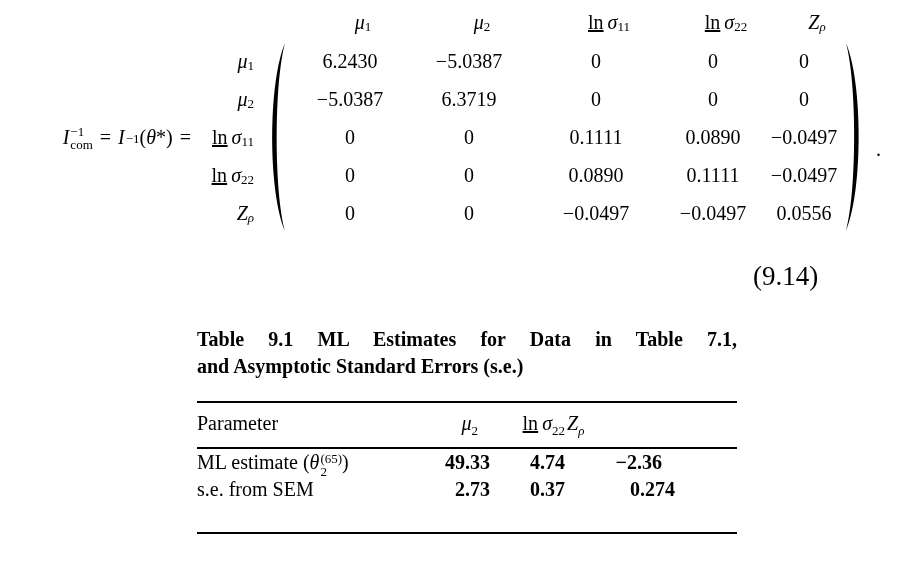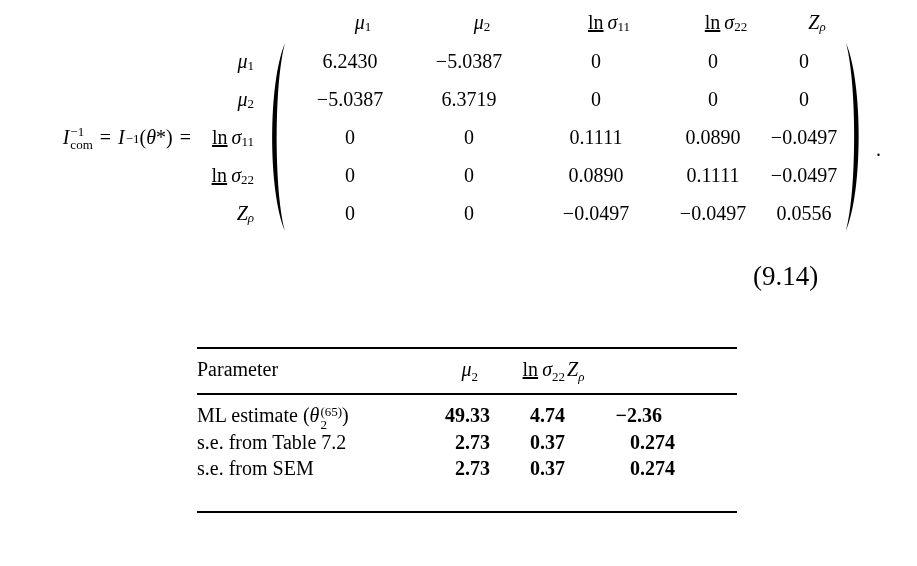--- a/index.html
+++ b/index.html
@@ -57,21 +57,21 @@
   .datatable th { font-weight: normal; border-bottom: 2px solid #000; padding: 9px 0 12px 0; white-space: nowrap; }
   .datatable th.lab { text-align: left; }
   .datatable th.n1 { text-align: right; padding-right: 14px; }
   .datatable th.n2 { text-align: right; padding-right: 2px; }
   .datatable th.n3 { text-align: left; padding-right: 62px; }
   .datatable td { line-height: 26px; white-space: nowrap; vertical-align: baseline; }
   .datatable td.lab { text-align: left; }
   .datatable td.num { text-align: right; padding-right: 2px; font-weight: bold; }
   .datatable td.last { padding-right: 62px; }
   .datatable td.dec2 { padding-right: 75px; }
-  .datatable tr.first td { padding-top: 7px; }
+  .datatable tr.first td { }
   .datatable tr.lastrow td { padding-bottom: 30px; }
 
   .paren-svg { display: block; }
 </style>
 </head>
 <body>
 
 <div class="page">
 
   <div class="eq">
@@ -195,20 +195,27 @@
 
       <div class="periodbox">
         <span>.</span>
       </div>
     </div>
   </div>
 
   <div class="eqnum">(9.14)</div>
 
   <div class="tblock">
+    <div class="ttitle">
+      <div class="l1">
+        <span>Table 9.1</span>
+        <span>ML Estimates for Data in Table 7.1,</span>
+      </div>
+      <div class="l2">and Asymptotic Standard Errors (s.e.)</div>
+    </div>
 
     <table class="datatable">
       <colgroup>
         <col style="width:210px">
           <col style="width:85px">
           <col style="width:75px">
           <col style="width:170px">
       </colgroup>
       <thead>
         <tr>
@@ -221,26 +228,20 @@
       <tbody>
         <tr class="first">
           <td class="lab"><span>ML estimate (</span><span class="it">θ</span><span class="ss">
                 <span class="up">(65)</span>
                 <span class="dn">2</span>
               </span><span>)</span></td>
           <td class="num">49.33</td>
           <td class="num">4.74</td>
           <td class="num dec2">−2.36</td>
         </tr>
-        <tr>
-          <td class="lab">s.e. from Table 7.2</td>
-          <td class="num">2.73</td>
-          <td class="num">0.37</td>
-          <td class="num last">0.274</td>
-        </tr>
         <tr class="lastrow">
           <td class="lab">s.e. from SEM</td>
           <td class="num">2.73</td>
           <td class="num">0.37</td>
           <td class="num last">0.274</td>
         </tr>
       </tbody>
     </table>
   </div>
 

